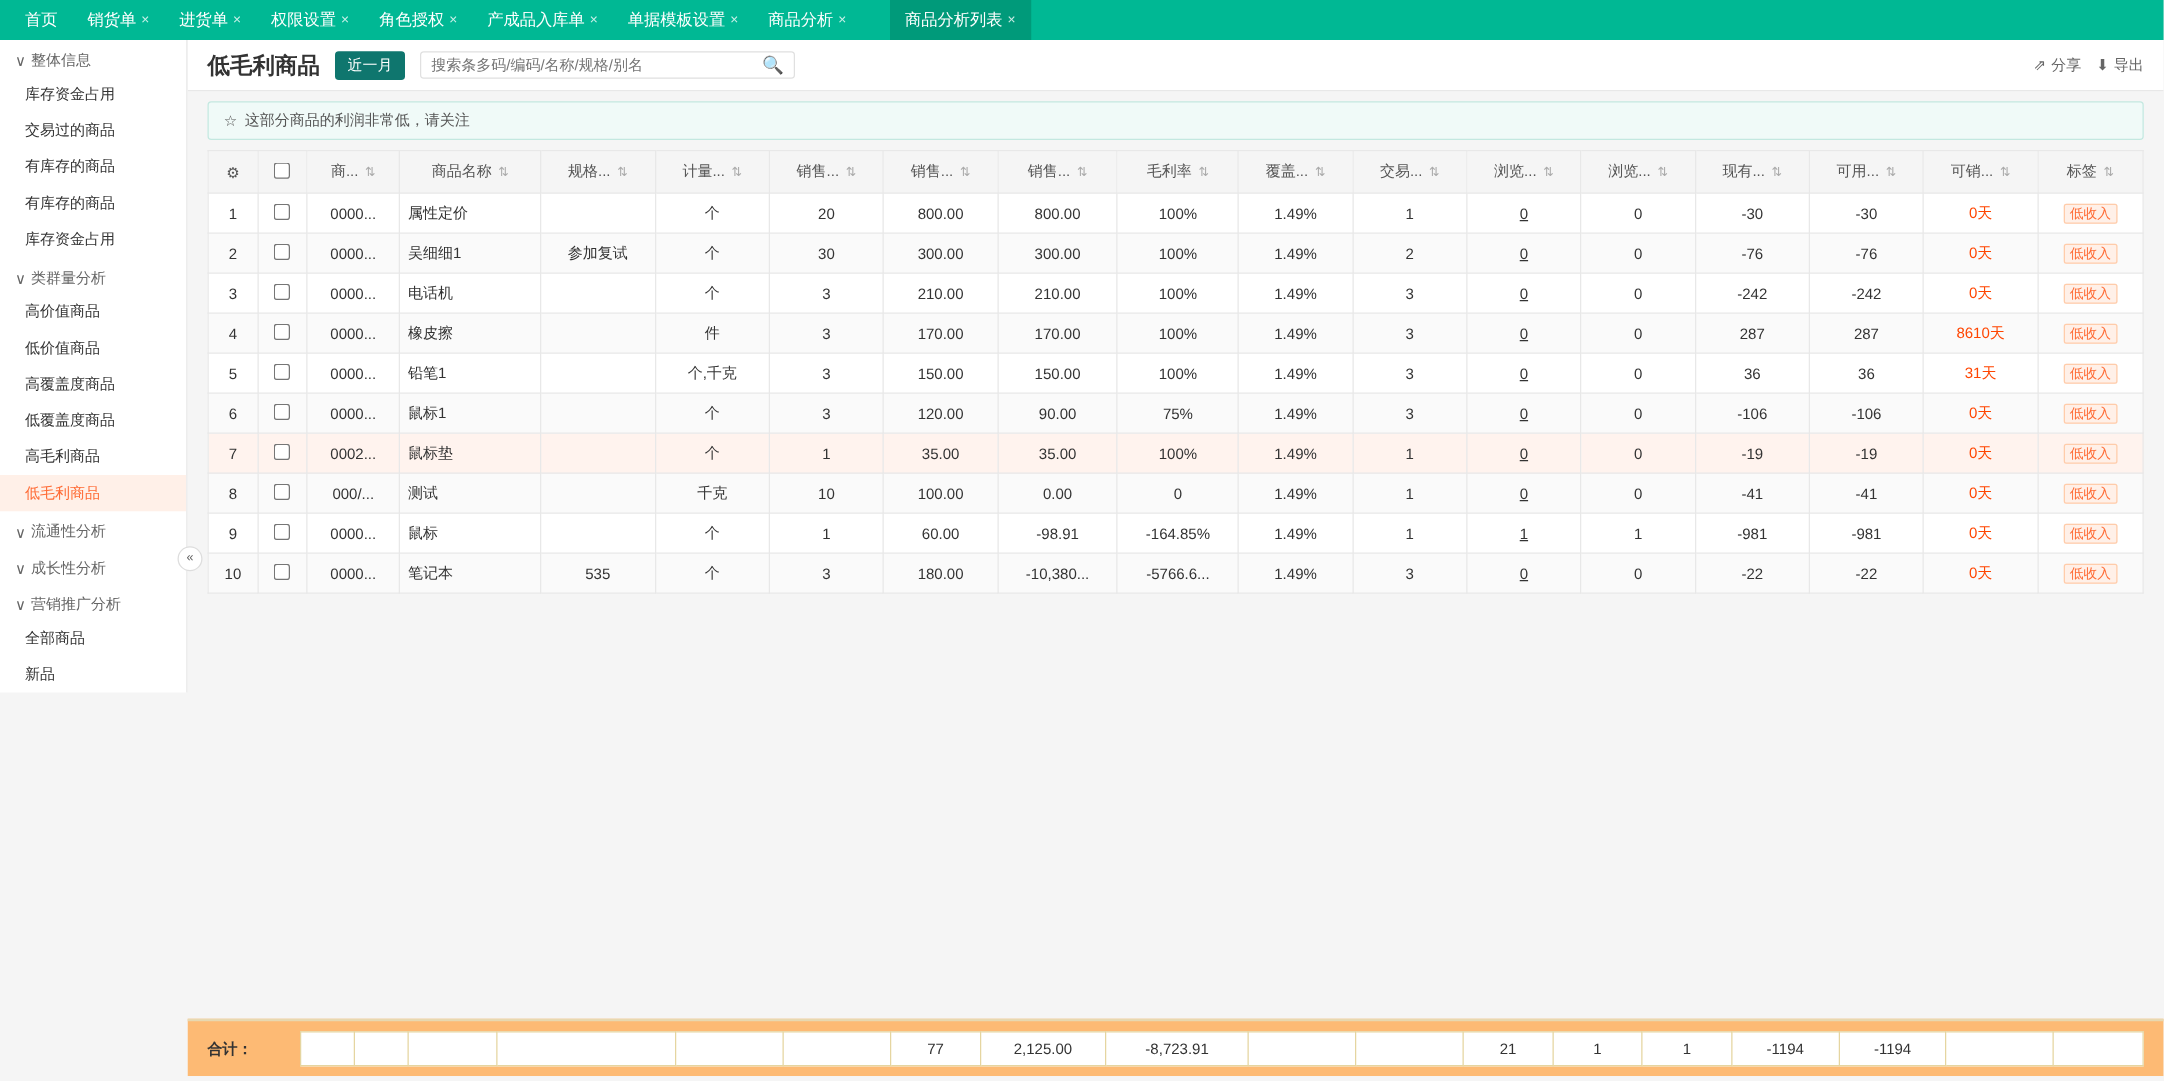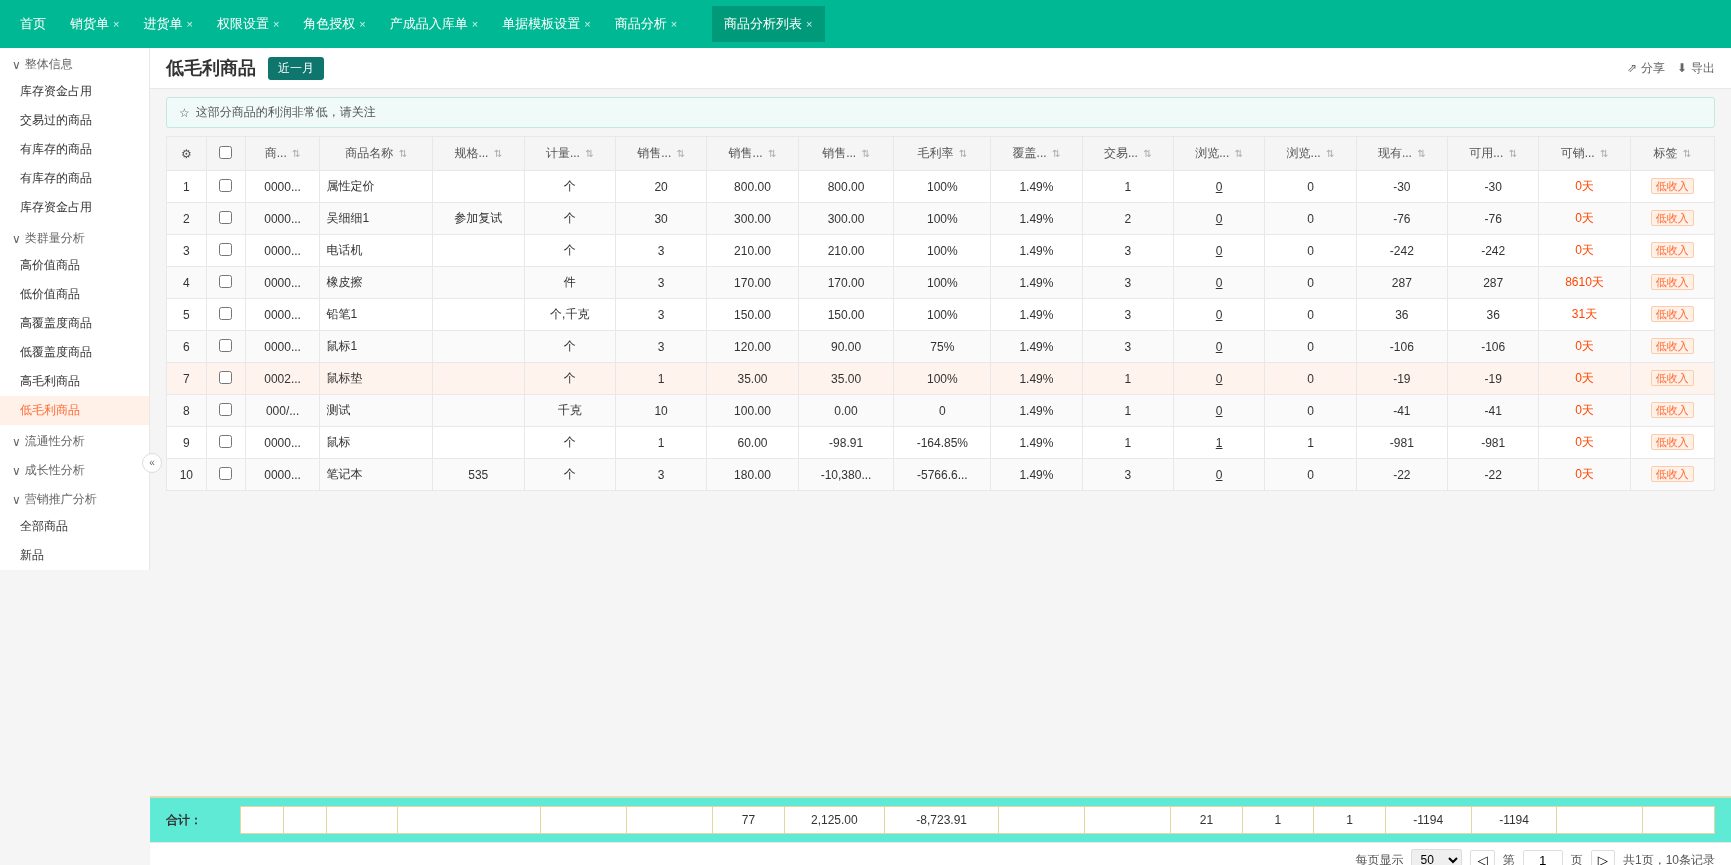--- a/index.html
+++ b/index.html
@@ -3,21 +3,21 @@
   <meta charset="utf-8">
   <style>
     * { box-sizing: border-box; margin: 0; padding: 0; }
     body { font-family: "Microsoft YaHei", "PingFang SC", sans-serif; font-size: 12px; background: #f5f5f5; color: #333; }
 
     
     .top-nav {
       background: #00b894;
       display: flex;
       align-items: center;
-      height: 48px;
+      height: 32px;
       padding: 0 8px;
       gap: 0;
     }
     .top-nav .nav-item {
       color: #fff;
       padding: 0 12px;
       height: 36px;
       display: flex;
       align-items: center;
       cursor: pointer;
@@ -177,21 +177,21 @@
       color: #ff6b35;
       border: 1px solid #ffccaa;
       border-radius: 2px;
       padding: 1px 4px;
       font-size: 11px;
     }
     .underline { text-decoration: underline; color: #333; }
 
     
     .footer-total {
-      background: #5eead4;
+      background: #fdba74;
       border-top: 2px solid #e8d8b0;
       padding: 8px 16px;
       display: flex;
       align-items: center;
       font-size: 12px;
       color: #555;
       gap: 14px;
     }
     .footer-total .label {
       width: 60px;
@@ -327,20 +327,24 @@
           <div class="sidebar-item">新品</div>
         </div>
     <div class="collapse-btn">«</div>
       </div>
 
     <div class="content">
 
       <div class="content-header">
         <span class="page-title">低毛利商品</span>
         <button class="btn-period">近一月</button>
+        <div class="search-box">
+          <input type="text" placeholder="搜索条多码/编码/名称/规格/别名" style="">
+          <span class="search-icon">🔍</span>
+        </div>
         <div class="header-actions">
           <span class="action-btn">
             <span>⇗</span>
             <span>分享</span>
           </span>
           <span class="action-btn">
             <span>⬇</span>
             <span>导出</span>
           </span>
         </div>
@@ -603,29 +607,15 @@
                   <td style="padding: 6px; text-align: center; border: 1px solid rgb(229, 213, 160); min-width: 60px;">-1194</td>
                   <td style="padding: 6px; text-align: center; border: 1px solid rgb(229, 213, 160); min-width: 60px;">-1194</td>
                   <td style="padding: 6px; text-align: center; border: 1px solid rgb(229, 213, 160); min-width: 60px;"></td>
                   <td style="padding: 6px; text-align: center; border: 1px solid rgb(229, 213, 160); min-width: 50px;"></td>
                 </tr>
               </tbody>
             </table>
           </div>
       </div>
 
-      <div class="pagination">
-        <span>每页显示</span>
-        <select>
-          <option>50</option>
-          <option>100</option>
-          <option>200</option>
-        </select>
-        <button class="pg-btn">◁</button>
-        <span>第</span>
-        <input type="text" value="1" style="">
-        <span>页</span>
-        <button class="pg-btn">▷</button>
-        <span>共1页，10条记录</span>
-      </div>
     </div>
   </div>
 </div>
 
 </body></html>

